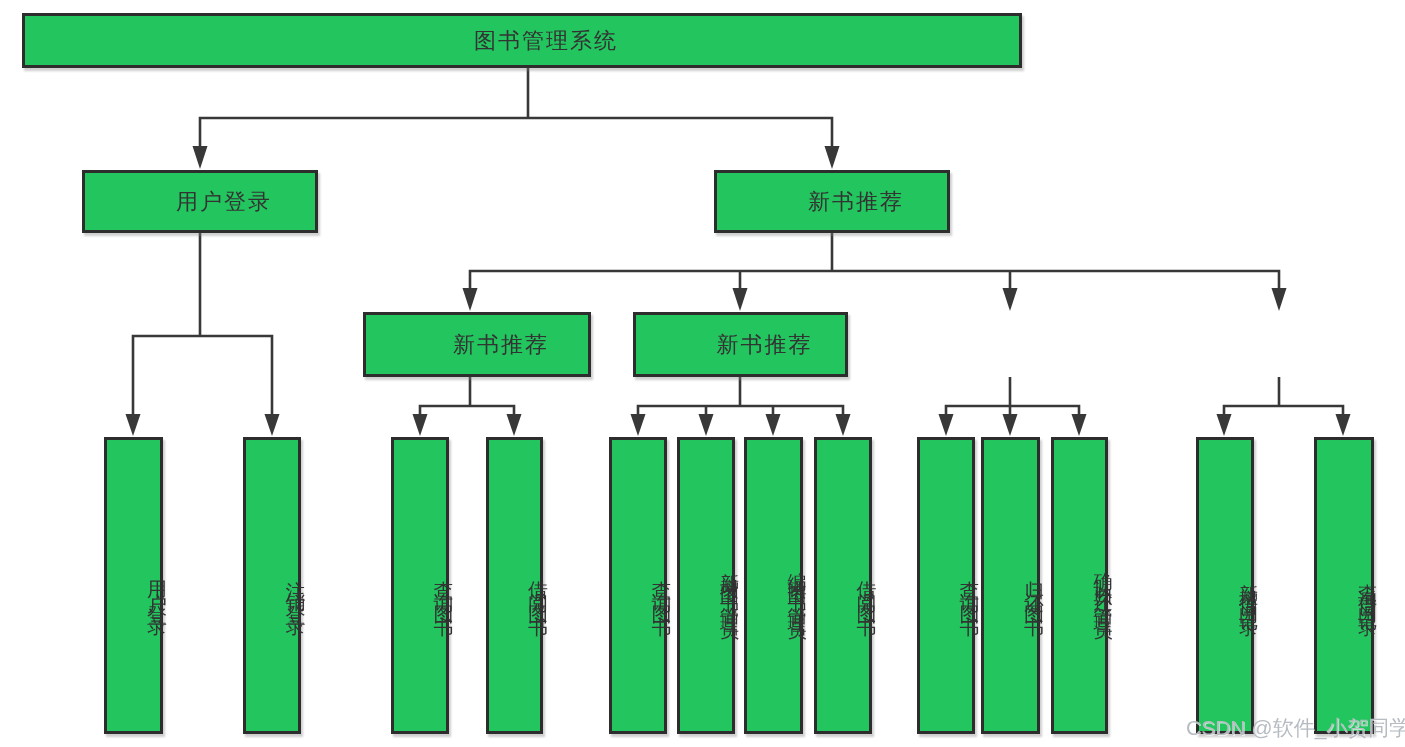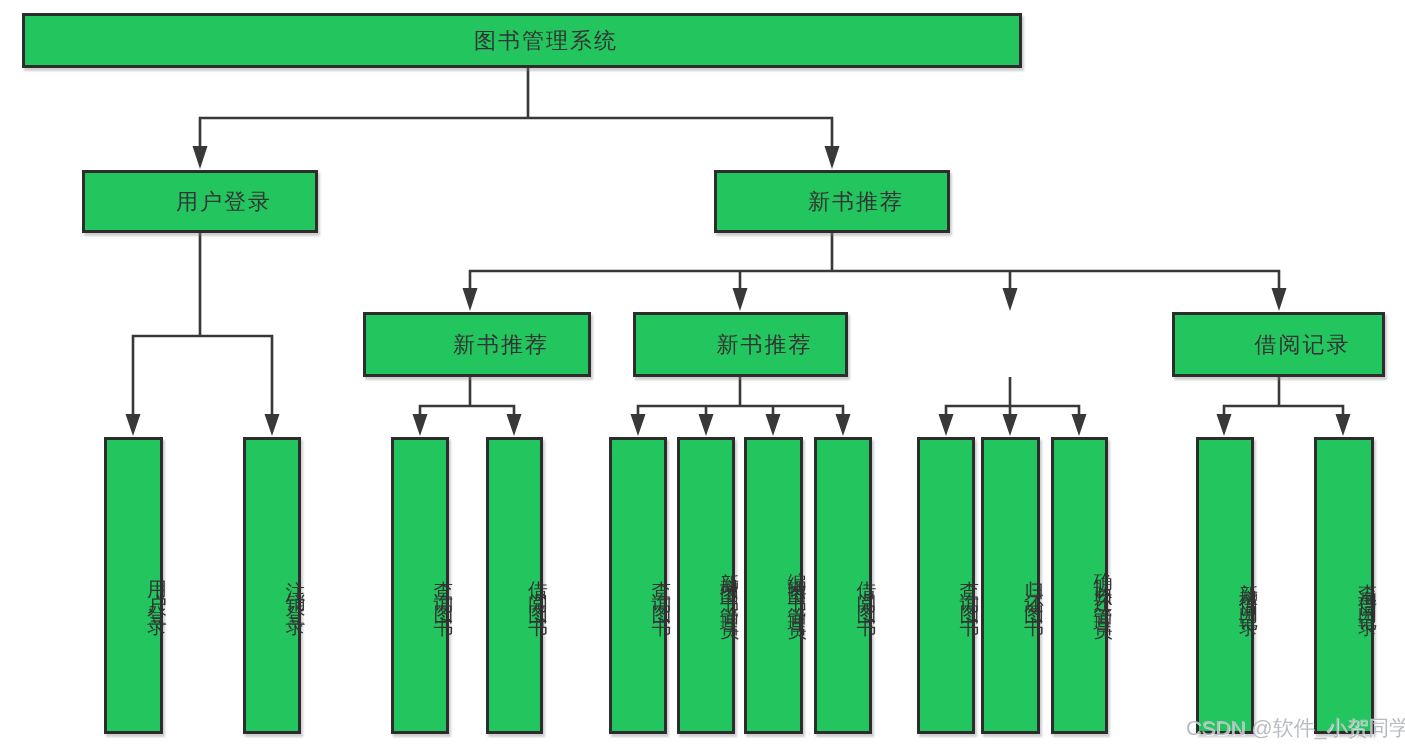--- a/index.html
+++ b/index.html
@@ -127,21 +127,20 @@
     </g>
   </svg>
 
   <div class="box h-box" style="left:22px;top:13px;width:1000px;height:55px;">图书管理系统</div>
 
   <div class="box h-box" style="left:82px;top:170px;width:236px;height:63px;">用户登录</div>
   <div class="box h-box" style="left:714px;top:170px;width:236px;height:63px;">新书推荐</div>
 
   <div class="box h-box" style="left:363px;top:312px;width:228px;height:65px;">新书推荐</div>
   <div class="box h-box" style="left:633px;top:312px;width:215px;height:65px;">新书推荐</div>
-  <div class="box h-box" style="left:1172px;top:312px;width:213px;height:65px;">借阅记录</div>
 
   <div class="box v-box" style="left:104px;top:437px;width:59px;height:297px;">用户登录</div>
   <div class="box v-box" style="left:243px;top:437px;width:58px;height:297px;">注销登录</div>
 
   <div class="box v-box" style="left:391px;top:437px;width:58px;height:297px;">查询图书</div>
   <div class="box v-box" style="left:486px;top:437px;width:57px;height:297px;">借阅图书</div>
 
   <div class="box v-box" style="left:609px;top:437px;width:58px;height:297px;">查询图书</div>
   <div class="box v-box long" style="left:677px;top:437px;width:58px;height:297px;">新增图书（管理员）</div>
   <div class="box v-box long" style="left:744px;top:437px;width:59px;height:297px;">编辑图书（管理员）</div>

